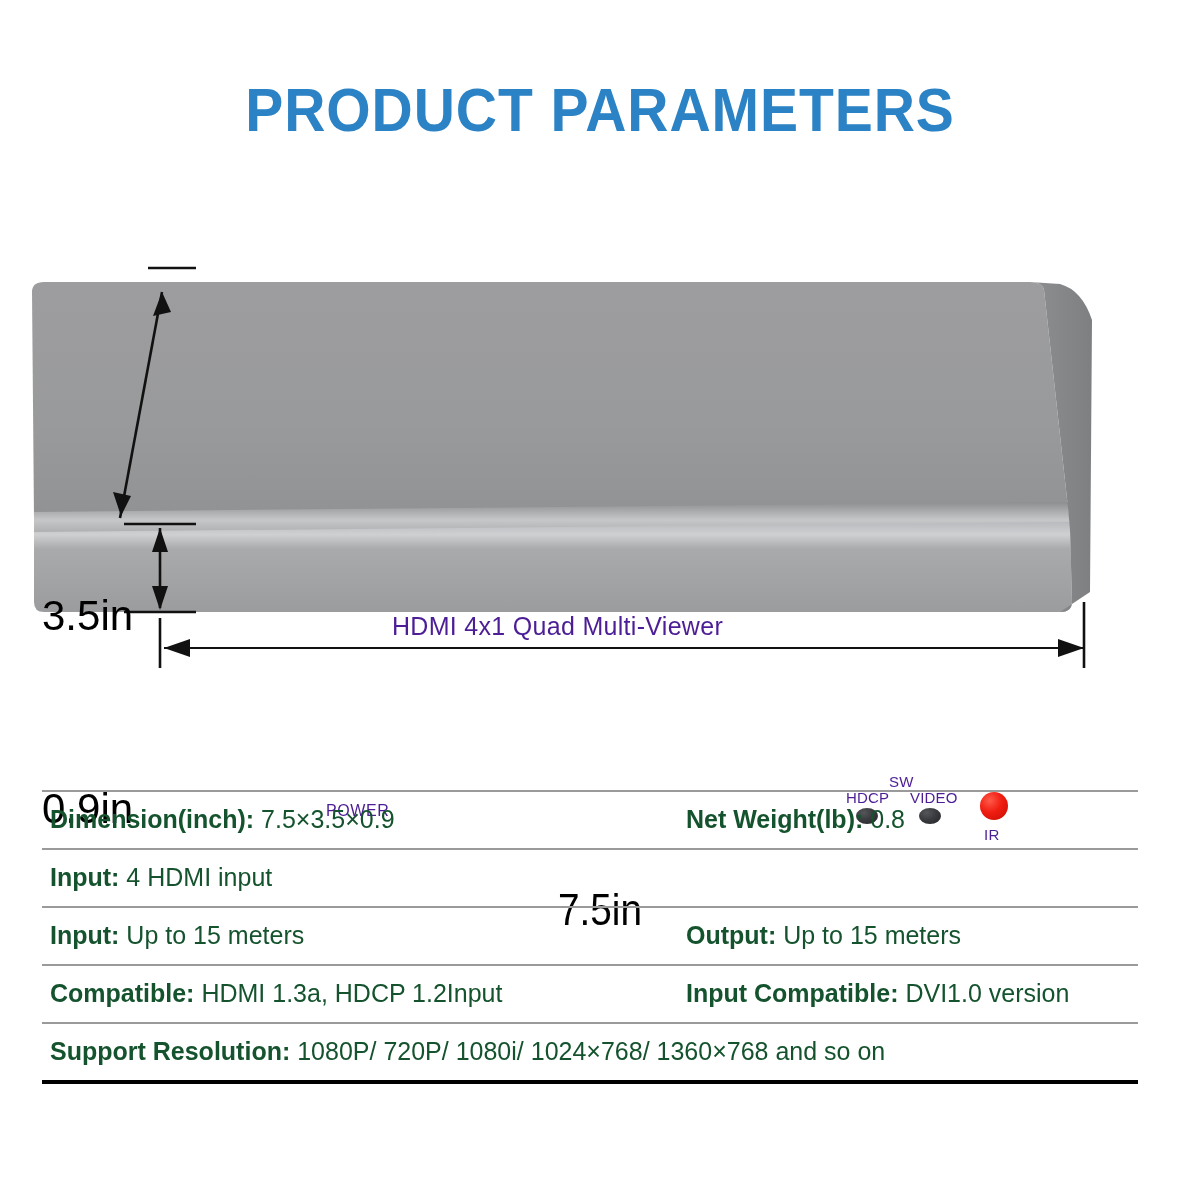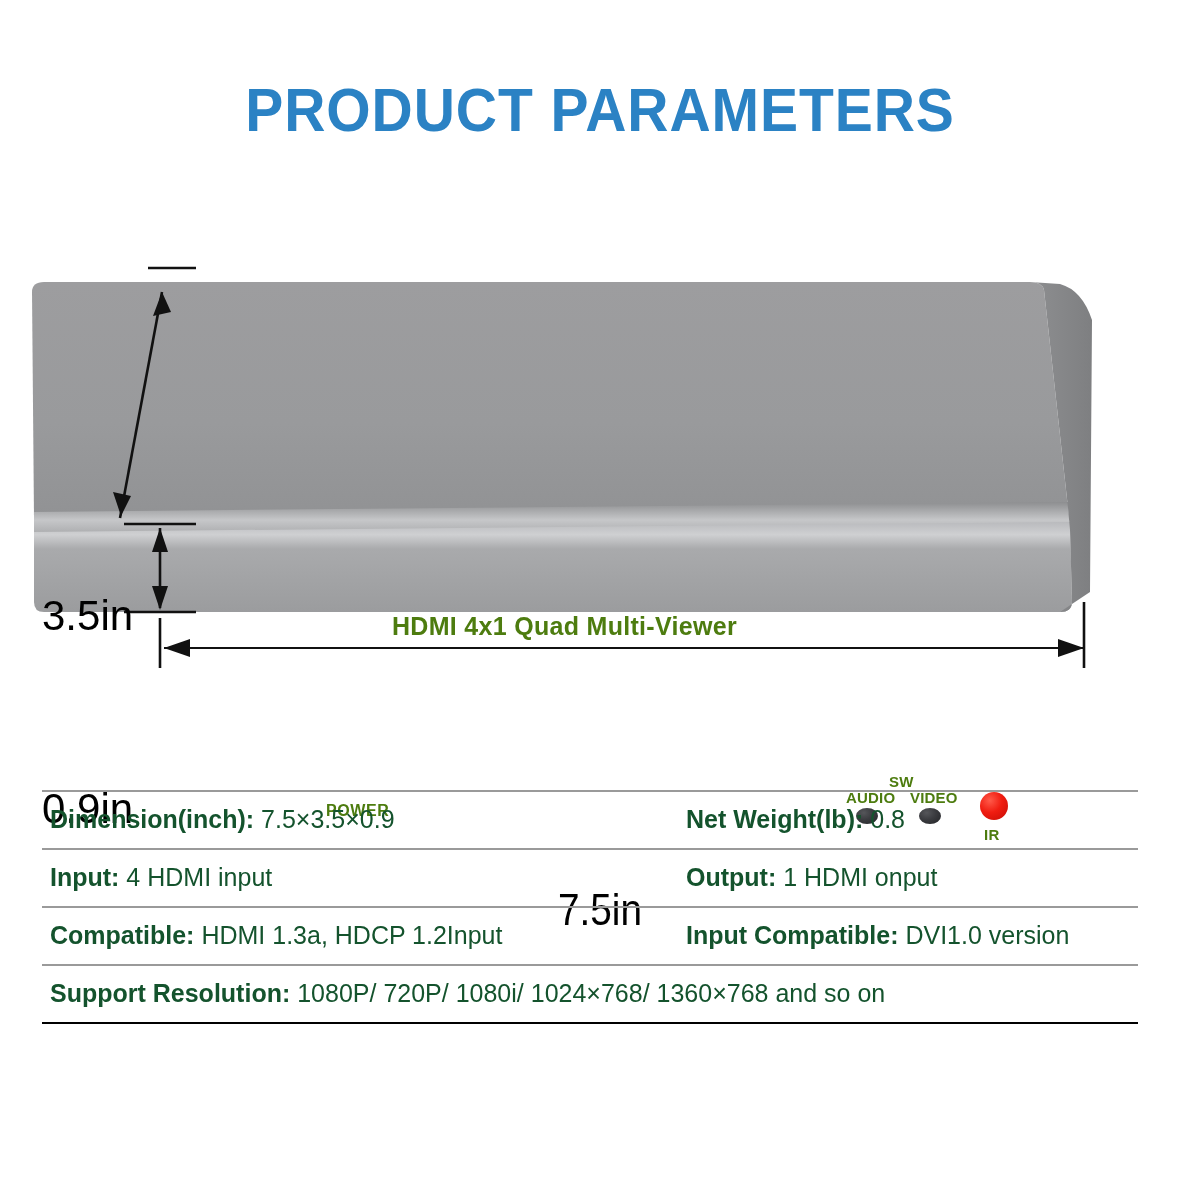--- a/index.html
+++ b/index.html
@@ -44,23 +44,23 @@
 
   
   #device-svg {
     position: absolute;
     left: 0;
     top: 0;
   }
 
   .dev-label {
     position: absolute;
-    color: #4d7c0f;
+    color: #4c1d95;
     font-family: "Liberation Sans", sans-serif;
-    font-weight: bold;
+    font-weight: normal;
     white-space: nowrap;
   }
   #lbl-product {
     left: 392px;
     top: 372px;
     font-size: 25px;
     letter-spacing: 0.3px;
   }
   #lbl-power {
     left: 326px;
@@ -149,21 +149,21 @@
     top: 790px;
     width: 1096px;
   }
   .spec-row {
     display: flex;
     border-top: 2px solid #9a9a9a;
     min-height: 56px;
     align-items: center;
   }
   .spec-row:last-child {
-    border-bottom: 2px solid #000000;
+    border-bottom: 4px solid #000000;
   }
   .spec-cell {
     font-size: 25px;
     color: #14532d;
     line-height: 1.1;
     white-space: nowrap;
     padding: 2px 0;
   }
   .spec-cell.left  { width: 628px; padding-left: 8px; }
   .spec-cell.right { flex: 1; padding-left: 8px; }
@@ -252,21 +252,21 @@
 
         <polygon points="164,408 190,399 190,417"></polygon>
 
         <polygon points="1084,408 1058,399 1058,417"></polygon>
       </g>
     </svg>
 
     <div class="dev-label" id="lbl-product">HDMI 4x1 Quad Multi-Viewer</div>
     <div class="dev-label" id="lbl-power">POWER</div>
     <div class="dev-label" id="lbl-sw">SW</div>
-    <div class="dev-label" id="lbl-audio">AUDIO</div>
+    <div class="dev-label" id="lbl-audio">HDCP</div>
     <div class="dev-label" id="lbl-video">VIDEO</div>
     <div class="dev-label" id="lbl-ir">IR</div>
 
     <div class="btn-dot" id="btn-audio"></div>
     <div class="btn-dot" id="btn-video"></div>
     <div id="led-ir"></div>
 
     <div class="dim-text" id="dim-h">3.5in</div>
     <div class="dim-text" id="dim-d">0.9in</div>
     <div class="dim-text" id="dim-w">7.5in</div>
@@ -283,26 +283,32 @@
         <span class="spec-key">Net Weight(lb): </span>
         <span class="spec-val">0.8</span>
       </div>
     </div>
 
     <div class="spec-row">
       <div class="spec-cell left">
         <span class="spec-key">Input: </span>
         <span class="spec-val">4 HDMI input</span>
       </div>
+    </div>
+
+    <div class="spec-row">
+      <div class="spec-cell left">
+        <span class="spec-key">Input: </span>
+        <span class="spec-val">Up to 15 meters</span>
+      </div>
       <div class="spec-cell right">
         <span class="spec-key">Output: </span>
-        <span class="spec-val">1 HDMI onput</span>
-      </div>
-    </div>
-
+        <span class="spec-val">Up to 15 meters</span>
+      </div>
+    </div>
 
     <div class="spec-row">
       <div class="spec-cell left">
         <span class="spec-key">Compatible: </span>
         <span class="spec-val">HDMI 1.3a, HDCP 1.2Input</span>
       </div>
       <div class="spec-cell right">
         <span class="spec-key">Input Compatible: </span>
         <span class="spec-val">DVI1.0 version</span>
       </div>

